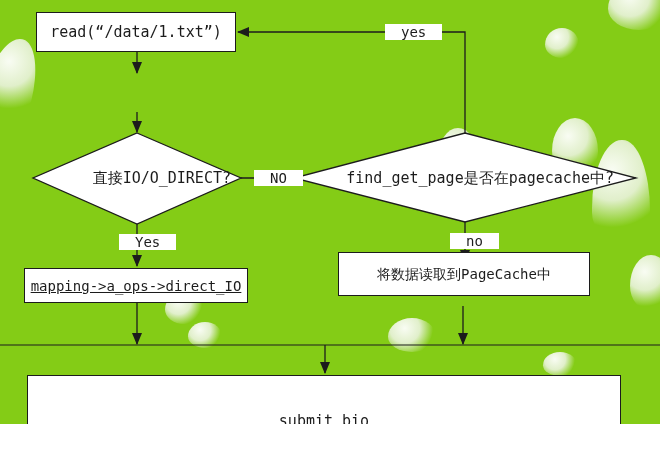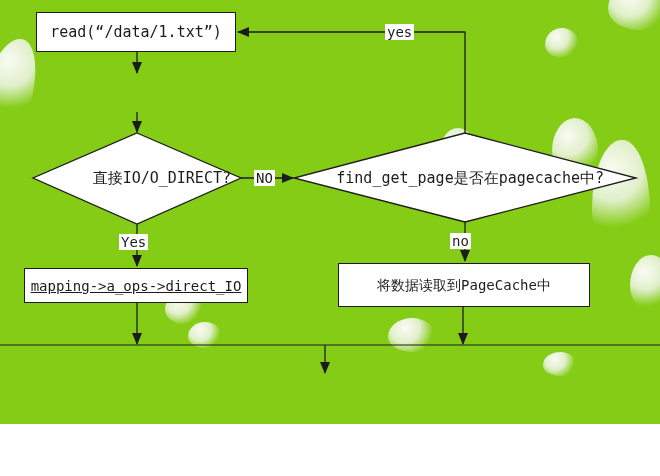--- a/index.html
+++ b/index.html
@@ -51,21 +51,21 @@
     justify-content: flex-end;
     text-align: center;
     font-size: 15px;
     white-space: nowrap;
   }
   .edge-label {
     position: absolute;
     background: #ffffff;
     font-size: 14px;
     line-height: 16px;
-    padding: 0 2px;
+    padding: 0 16px;
     white-space: nowrap;
   }
   .cjk {
     font-family: "DejaVu Sans Mono", "DejaVu Sans", sans-serif;
   }
 </style>
 </head>
 <body>
 
 <div id="canvas">
@@ -107,31 +107,34 @@
 
   <div class="node" style="left:36px; top:12px; width:200px; height:40px;">
     <span>read(“/data/1.txt”)</span>
   </div>
 
 
   <div class="diamond-label cjk" style="left:43px; top:168px; width:188px; height:20px;">
     <span>直接IO/O_DIRECT?</span>
   </div>
 
-  <div class="diamond-label cjk" style="left:294px; top:168px; width:310px; height:20px;">
+  <div class="diamond-label cjk" style="left:304px; top:168px; width:310px; height:20px;">
     <span>find_get_page是否在pagecache中?</span>
   </div>
 
   <div class="node" style="left:24px; top:268px; width:224px; height:35px; font-size:14px;text-decoration:underline;">
     <span>mapping-&gt;a_ops-&gt;direct_IO</span>
   </div>
 
-  <div class="node cjk" style="left:338px; top:263px; width:252px; height:44px; font-size:14px; line-height:20px;text-align:right;">
+  <div class="node cjk" style="left:338px; top:252px; width:252px; height:44px; font-size:14px; line-height:20px;text-align:right;">
     <span>将数据读取到PageCache中</span>
   </div>
 
+  <div class="node" style="left:27px; top:375px; width:594px; height:91px;">
+    <span>submit_bio</span>
+  </div>
 
   <span class="edge-label" style="left:385px; top:24px;">yes</span>
   <span class="edge-label" style="left:254px; top:170px;">NO</span>
   <span class="edge-label" style="left:119px; top:234px;">Yes</span>
   <span class="edge-label" style="left:450px; top:233px;">no</span>
 
 </div>
 
 </body></html>

